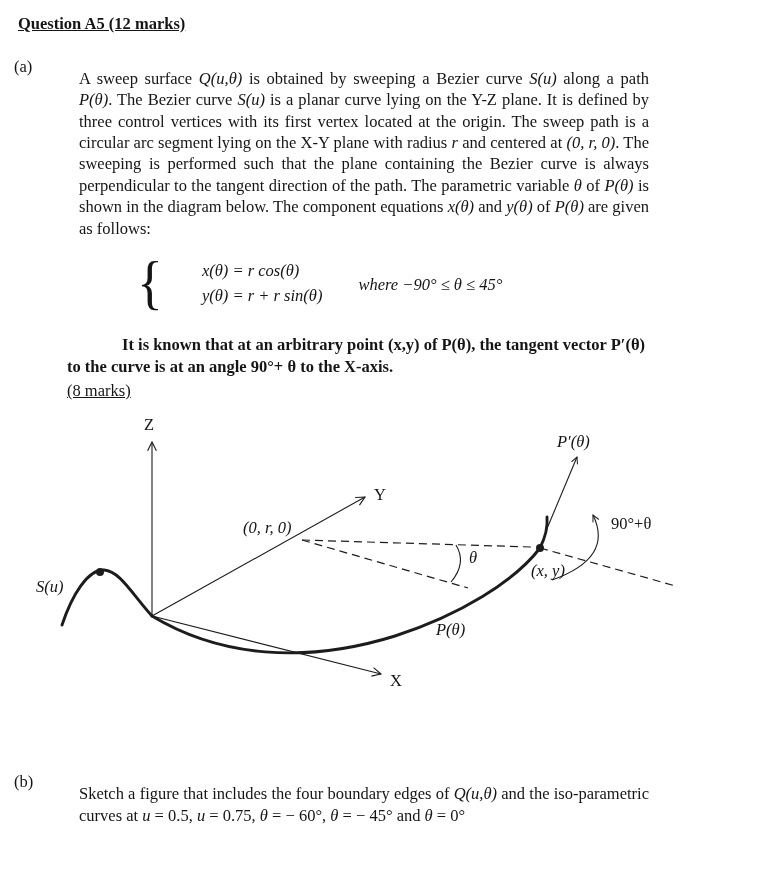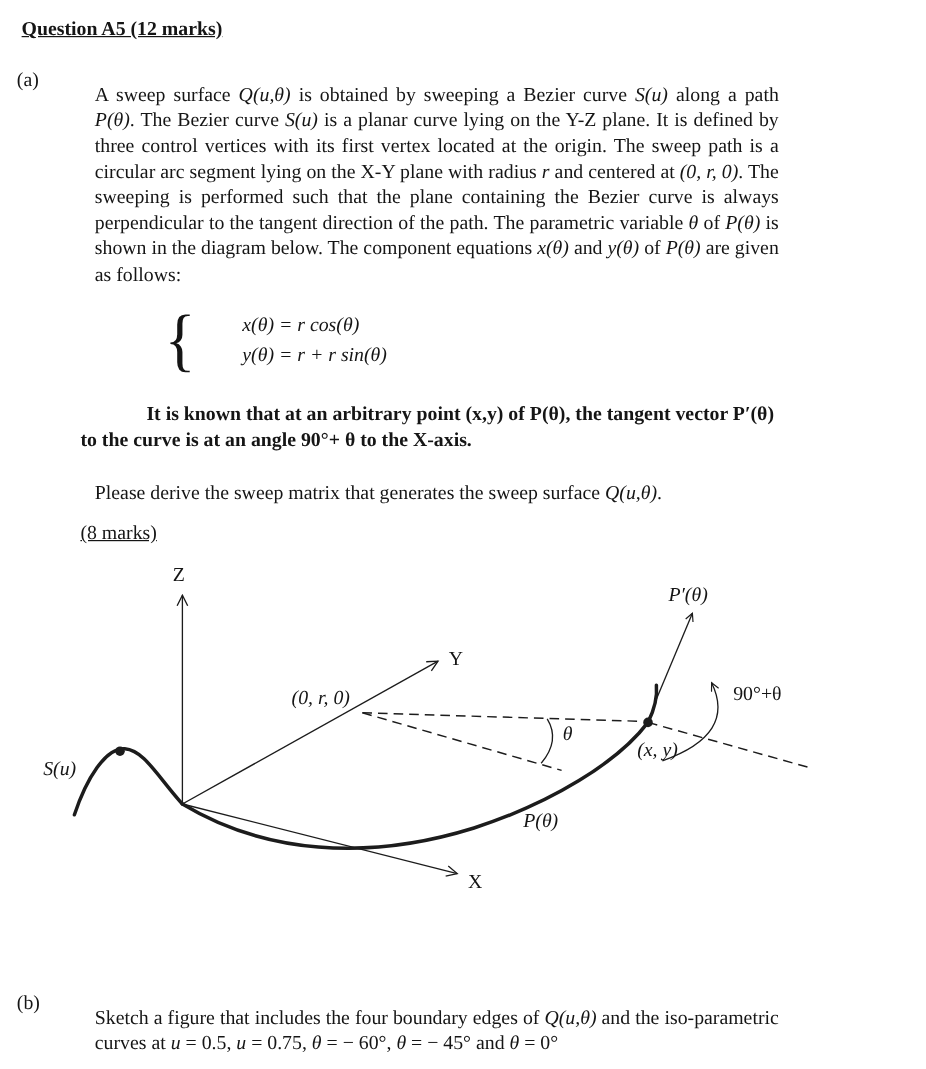--- a/index.html
+++ b/index.html
@@ -86,25 +86,25 @@
     <div class="part-label">(a)</div>
     <div class="part-body">
       <p class="para"><span>A sweep surface </span><span style="font-style: italic;">Q(u,θ)</span><span> is obtained by sweeping a Bezier curve </span><span style="font-style: italic;">S(u)</span><span> along a path </span><span style="font-style: italic;">P(θ)</span><span>. The Bezier curve </span><span style="font-style: italic;">S(u)</span><span> is a planar curve lying on the Y-Z plane. It is defined by three control vertices with its first vertex located at the origin. The sweep path is a circular arc segment lying on the X-Y plane with radius </span><span style="font-style: italic;">r</span><span> and centered at </span><span style="font-style: italic;">(0, r, 0)</span><span>. The sweeping is performed such that the plane containing the Bezier curve is always perpendicular to the tangent direction of the path. The parametric variable </span><span style="font-style: italic;">θ</span><span> of </span><span style="font-style: italic;">P(θ)</span><span> is shown in the diagram below. The component equations </span><span style="font-style: italic;">x(θ)</span><span> and </span><span style="font-style: italic;">y(θ)</span><span> of </span><span style="font-style: italic;">P(θ)</span><span> are given as follows:</span></p>
 
       <div class="equation">
         <span class="brace">{</span>
         <div class="eq-lines">
           <div>x(θ) = r cos(θ)</div>
           <div>y(θ) = r + r sin(θ)</div>
         </div>
+        <div class="eq-where">where −90° ≤ θ ≤ 45°</div>
       </div>
 
       <p class="bold-para"><span style="font-weight: bold;">It is known that at an arbitrary point (x,y) of P(θ), the tangent vector P′(θ) to the curve is at an angle 90°+ θ to the X-axis.</span></p>
 
-      <p class="para derive-para"><span>Please derive the sweep matrix that generates the sweep surface </span><span style="font-style: italic;">Q(u,θ)</span><span>.</span></p>
 
       <p class="marks-line">(8 marks)</p>
     </div>
   </div>
 
   <svg class="diagram" width="772" height="320" viewBox="0 0 772 320">
     <defs>
       <marker id="arrow" markerWidth="12" markerHeight="12" refX="8.5" refY="4.5" orient="auto">
         <path d="M0.5,0.5 L8.5,4.5 L0.5,8.5" fill="none" stroke="#1c1c1c" stroke-width="1"></path>
       </marker>

